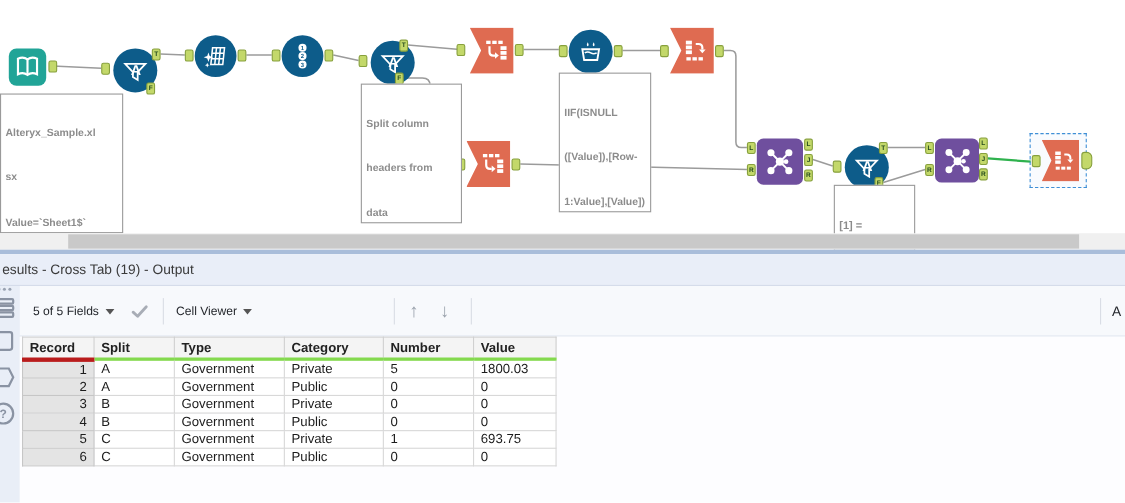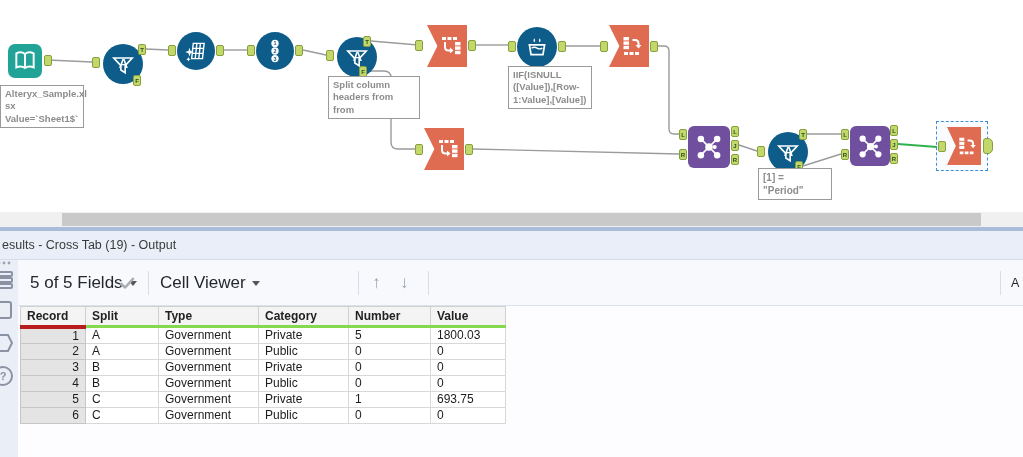--- a/index.html
+++ b/index.html
@@ -14,36 +14,36 @@
   .t-circle { border-radius:50%; background:#0d5c8a; }
   .t-teal { border-radius:7px; background:#21a497; }
   .t-orange { background:#df6b51; clip-path:polygon(0 0,100% 0,100% 100%,0 100%,26% 50%); padding-left:7px; }
   .t-purple { background:#6f4f9e; border-radius:6px; }
   .anchor { position:absolute; width:8px; height:11px; background:#c3d86a; border:1px solid #87a03d;
             border-radius:2px; font-size:6px; font-weight:bold; color:#274d1f; display:flex;
             align-items:center; justify-content:center; line-height:1; }
   .anchor.big { width:10px; height:16px; border-radius:3px 5px 5px 3px; }
   .annot { position:absolute; background:#fff; border:1px solid #9a9a9a; color:#8c8c8c;
            font-size:9.5px; font-weight:bold; line-height:1.3; padding:2px 4px; }
-  .annot span { display:block; }
+  .annot span { display:block;margin-top:28px; }
   .sel-box { position:absolute; border:1.5px dashed #3f8fd6; background:rgba(63,143,214,0.03); }
 
   
   .hscroll { position:absolute; left:0; top:212px; width:1023px; height:15px; background:#f0f0f0; }
   .hscroll .thumb { position:absolute; left:62px; top:1px; width:919px; height:13px; background:#c9c9c9; }
   .splitter { position:absolute; left:0; top:227px; width:1023px; height:4px; background:#a9bdda; }
 
   
   .res-title { position:absolute; left:0; top:231px; width:1023px; height:29px; background:#e9eef8;
                border-bottom:1px solid #d5dcea; color:#3a3a3a; font-size:12.5px;
                display:flex; align-items:center; padding-left:2px; }
   .res-toolbar { position:absolute; left:0; top:260px; width:1023px; height:46px; background:#f7f9fc;
                  border-bottom:1px solid #dde3ee; }
   .tb-item { position:absolute; top:0; height:46px; display:flex; align-items:center;
-             color:#24272c; font-size:17px; white-space:nowrap; }
+             color:#24272c; font-size:11px; white-space:nowrap; }
   .caret { width:0; height:0; border-left:4px solid transparent; border-right:4px solid transparent;
            border-top:5px solid #555; display:inline-block; margin-left:6px; }
   .vsep { position:absolute; top:11px; width:1px; height:24px; background:#d9dde5; }
   .arrow-btn { font-size:17px; color:#9aa2ac; }
   .trailing-a { position:absolute; left:1011px; top:0; height:46px; display:flex; align-items:center;
                 font-size:12.5px; color:#24272c; }
 
   
   .lstrip { position:absolute; left:0; top:260px; width:18px; height:197px; background:#e9eef7; overflow:hidden; }
   .lstrip .sicon { position:absolute; left:-9px; width:24px; height:24px; color:#8a93a3; }
@@ -291,29 +291,29 @@
           <rect x="3" y="18" width="4" height="3"></rect>
             <rect x="8.5" y="18" width="4" height="3"></rect>
             <rect x="14" y="18" width="4" height="3"></rect>
         </g>
         <path d="M11.5 6 H14 Q17.5 6 17.5 9.5 V11" fill="none" stroke="#fff" stroke-width="2"></path>
         <path d="M14.5 11 L17.5 14.5 L20.5 11 Z" fill="#fff"></path>
       </svg>
     </div>
     <div class="anchor big" style="left:983px;top:138px;"></div>
 
-    <div class="annot" style="left:0;top:85px;width:84px;">
+    <div class="annot" style="left:0;top:85px;width:112px;">
       <span>Alteryx_Sample.xl</span>
       <span>sx</span>
       <span>Value=`Sheet1$`</span>
     </div>
     <div class="annot" style="left:328px;top:76px;width:92px;">
       <span>Split column</span>
       <span>headers from</span>
-      <span>from</span>
+      <span>data</span>
     </div>
     <div class="annot" style="left:508px;top:66px;width:84px;">
       <span>IIF(ISNULL</span>
       <span>([Value]),[Row-</span>
       <span>1:Value],[Value])</span>
     </div>
     <div class="annot" style="left:758px;top:168px;width:74px;font-size:10px;">
       <span>[1] = "Period"</span>
     </div>
   </div>

